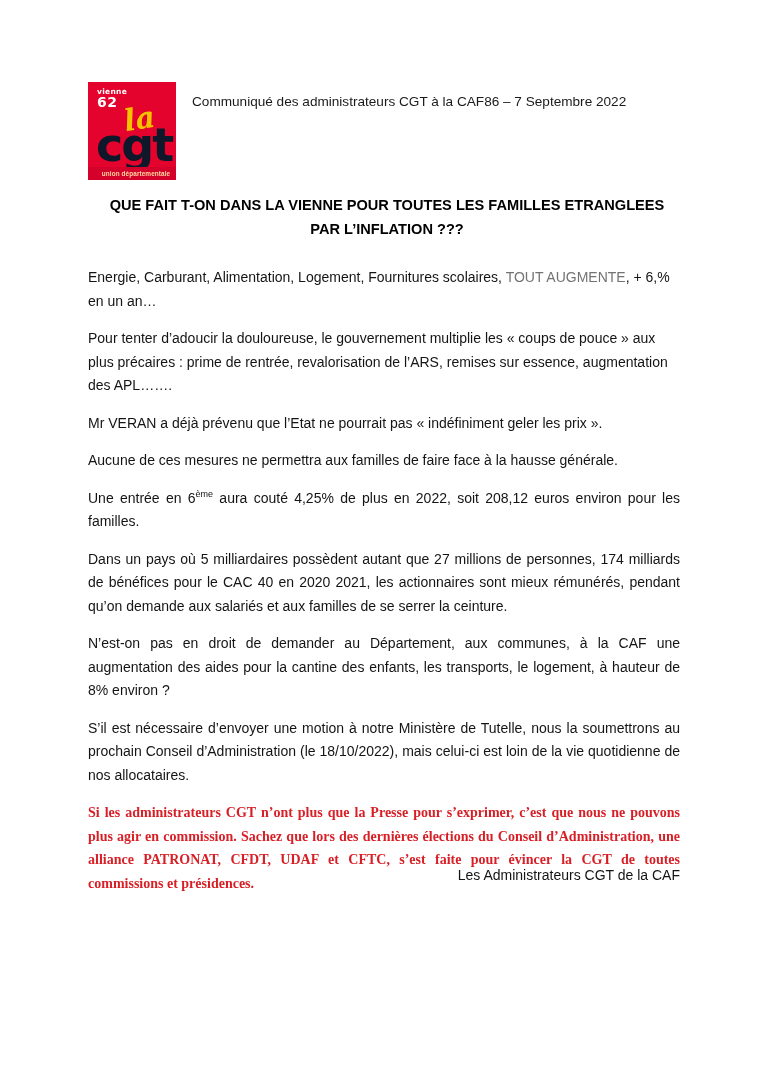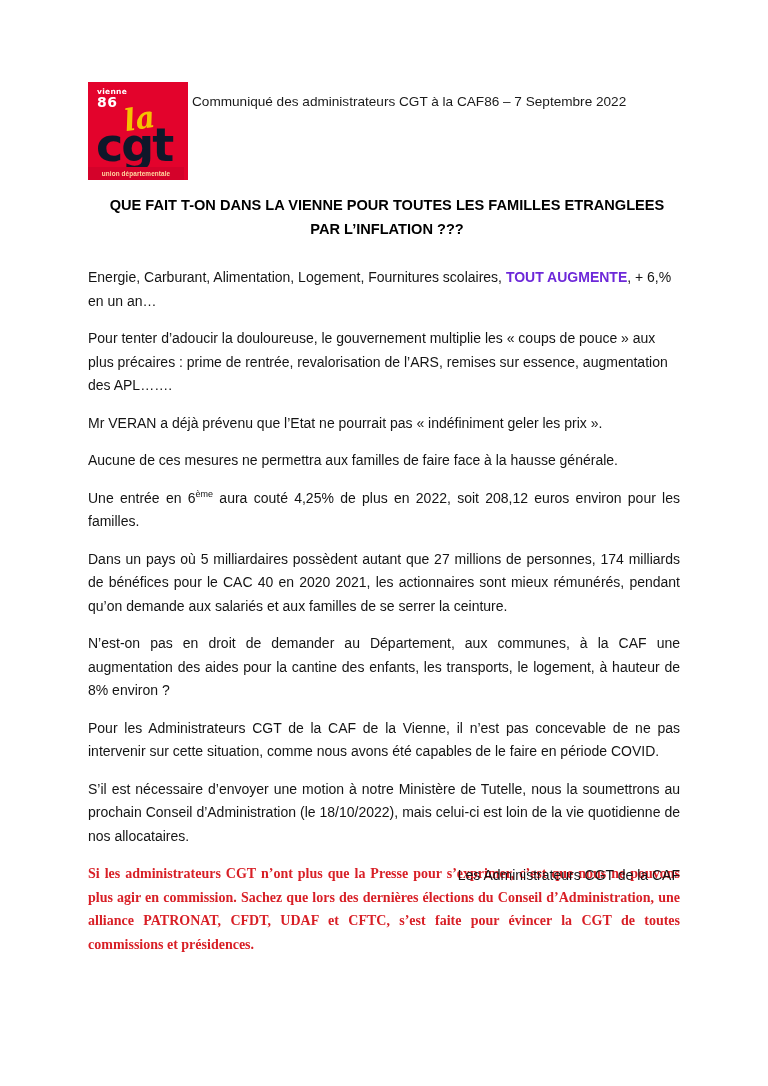--- a/index.html
+++ b/index.html
@@ -29,21 +29,21 @@
     left: 88px;
     top: 82px;
     right: 88px;
     height: 108px;
   }
 
   .logo {
     position: absolute;
     left: 0;
     top: 0;
-    width: 100px;
+    width: 88px;
     height: 98px;
     background: #e3032c;
     overflow: hidden;
   }
   .logo-vienne {
     position: absolute;
     left: 9px;
     top: 6px;
     font-family: "DejaVu Sans", sans-serif;
     font-size: 7.5px;
@@ -152,22 +152,22 @@
     font-weight: bold;
     text-align: justify;
     font-family: Liberation Serif, serif;
   }
   .para sup {
     font-size: 9px;
     vertical-align: super;
     line-height: 0;
   }
   .hl-red {
-    color: #6d28d9;
-    font-weight: bold;
+    color: #737373;
+    font-weight: normal;
   }
 
   .signature {
     position: absolute;
     left: 88px;
     top: 864px;
     width: 592px;
     text-align: right;
     font-size: 14px;
     line-height: 23px;
@@ -189,21 +189,21 @@
 </style>
 </head>
 <body>
 
 <div class="page">
 
   <div class="header">
 
     <div class="logo">
       <div class="logo-vienne">vienne</div>
-      <div class="logo-86">86</div>
+      <div class="logo-86">62</div>
       <div class="logo-la">la</div>
       <div class="logo-cgt">cgt</div>
       <div class="logo-ud-bar"></div>
       <div class="logo-ud">union départementale</div>
     </div>
 
     <div class="header-line">Communiqué des administrateurs CGT à la CAF86 – 7 Septembre 2022</div>
   </div>
 
   <div class="doc-title">
@@ -221,21 +221,20 @@
     <p class="para left">Mr VERAN a déjà prévenu que l’Etat ne pourrait pas « indéfiniment geler les prix ».</p>
 
     <p class="para left">Aucune de ces mesures ne permettra aux familles de faire face à la hausse générale.</p>
 
     <p class="para justify"><span>Une entrée en 6</span><sup>ème</sup><span> aura couté 4,25% de plus en 2022, soit 208,12 euros environ pour les familles.</span></p>
 
     <p class="para justify">Dans un pays où 5 milliardaires possèdent autant que 27 millions de personnes, 174 milliards de bénéfices pour le CAC 40 en 2020 2021, les actionnaires sont mieux rémunérés, pendant qu’on demande aux salariés et aux familles de se serrer la ceinture.</p>
 
     <p class="para justify">N’est-on pas en droit de demander au Département, aux communes, à la CAF une augmentation des aides pour la cantine des enfants, les transports, le logement, à hauteur de 8% environ ?</p>
 
-    <p class="para justify">Pour les Administrateurs CGT de la CAF de la Vienne, il n’est pas concevable de ne pas intervenir sur cette situation, comme nous avons été capables de le faire en période COVID.</p>
 
     <p class="para justify">S’il est nécessaire d’envoyer une motion à notre Ministère de Tutelle, nous la soumettrons au prochain Conseil d’Administration (le 18/10/2022), mais celui-ci est loin de la vie quotidienne de nos allocataires.</p>
 
     <p class="para red">Si les administrateurs CGT n’ont plus que la Presse pour s’exprimer, c’est que nous ne pouvons plus agir en commission. Sachez que lors des dernières élections du Conseil d’Administration, une alliance PATRONAT, CFDT, UDAF et CFTC, s’est faite pour évincer la CGT de toutes commissions et présidences.</p>
   </div>
 
   <div class="signature">Les Administrateurs CGT de la CAF</div>
 
 
 </div>

